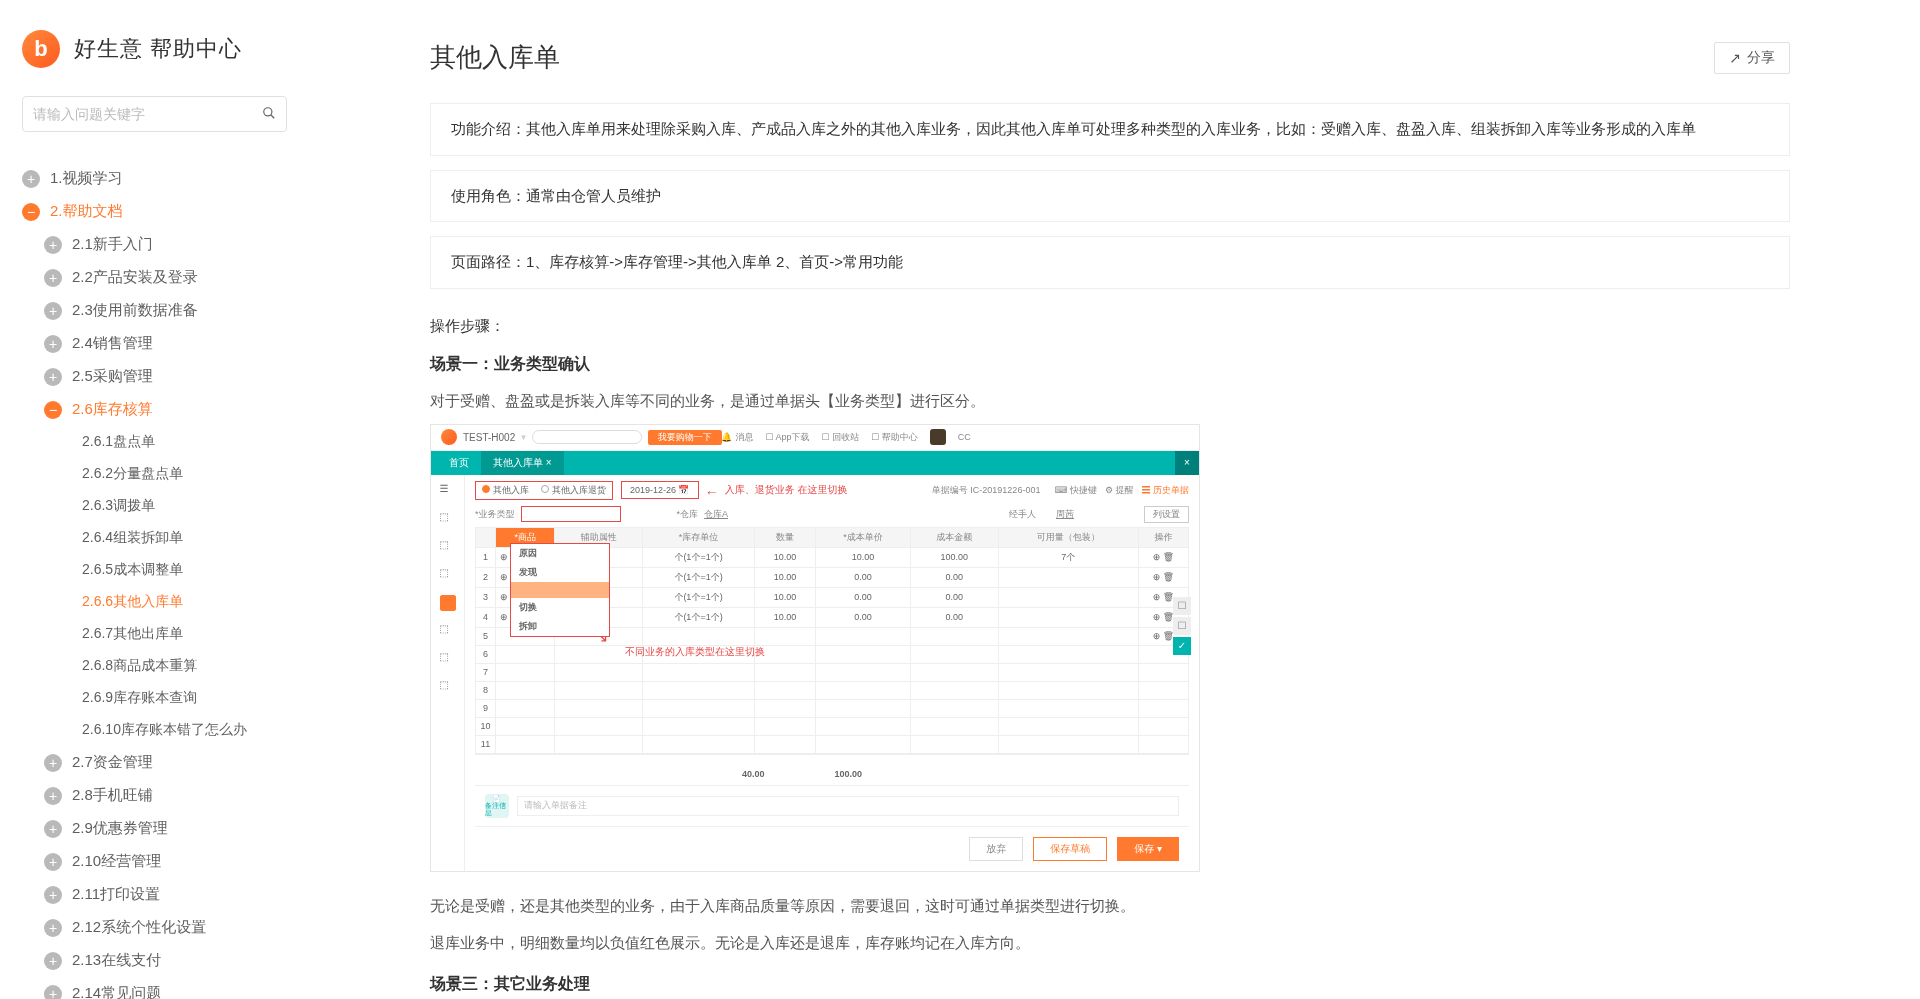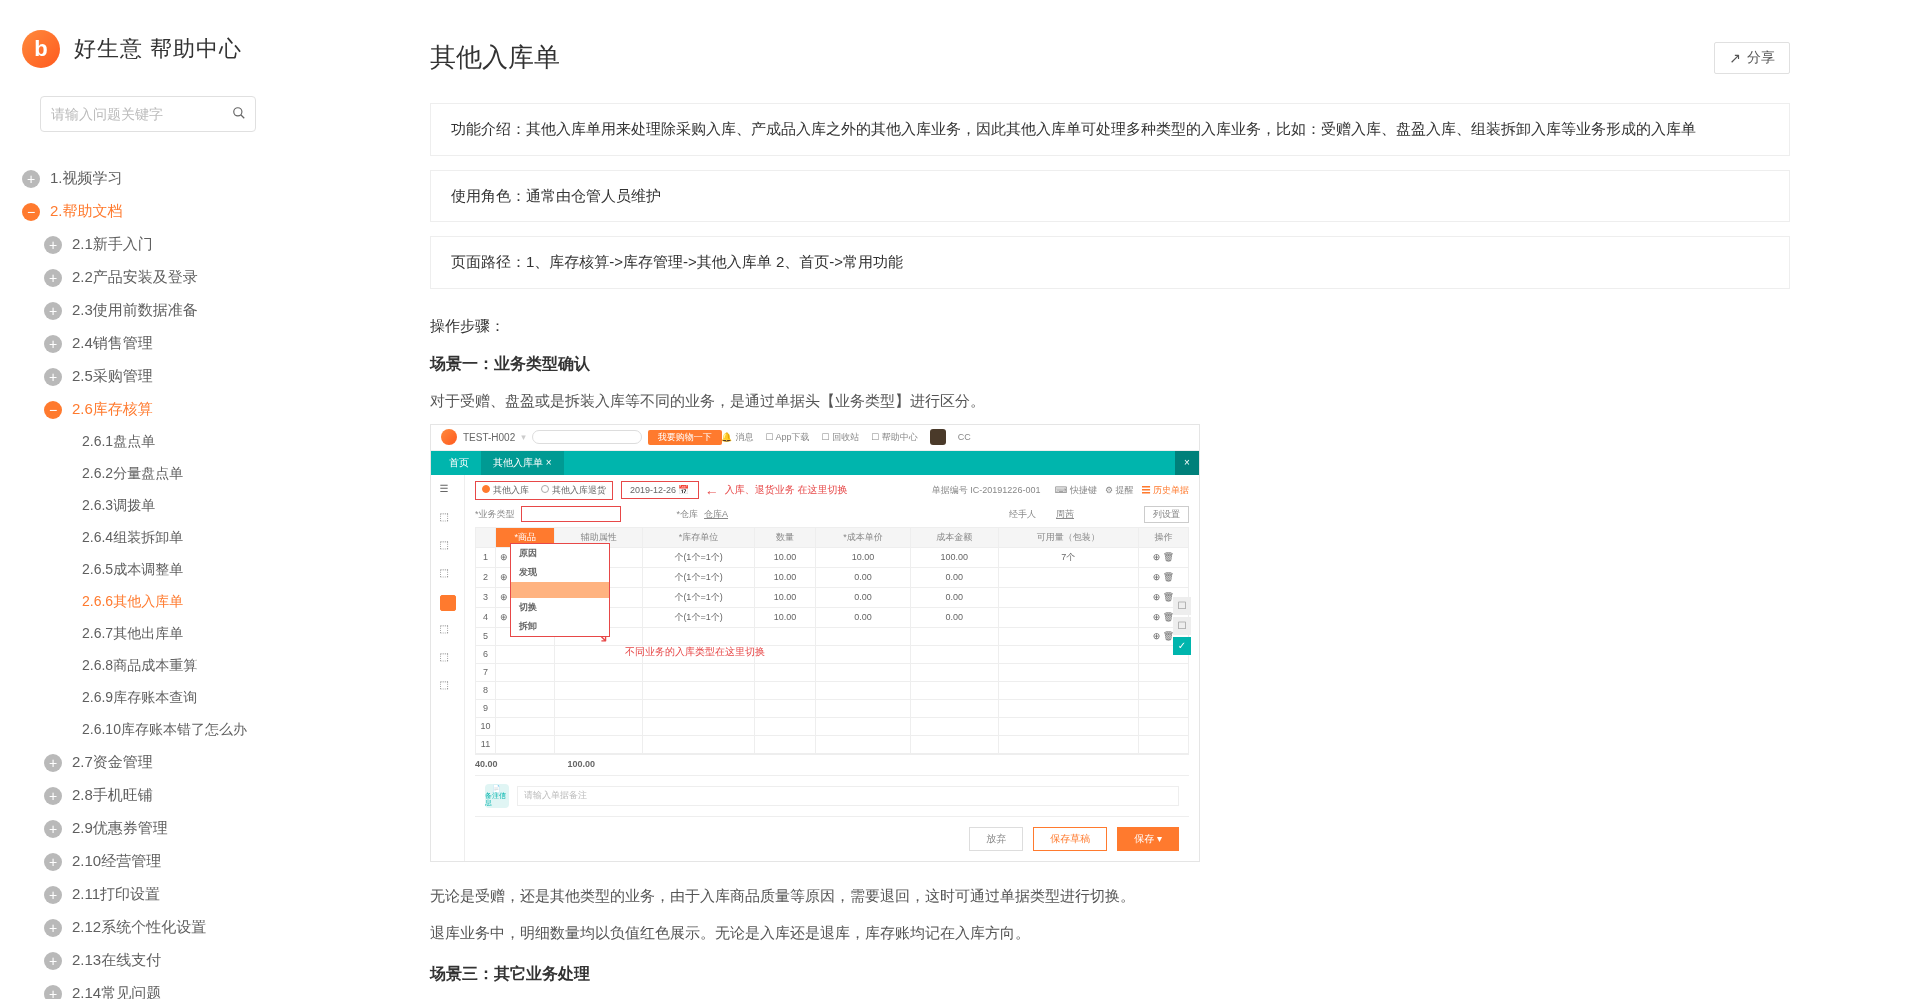--- a/index.html
+++ b/index.html
@@ -2,21 +2,21 @@
 <html><head>
 <meta charset="utf-8">
 <style>
 * { margin: 0; padding: 0; box-sizing: border-box; }
 body { font-family: "Microsoft YaHei", "PingFang SC", Arial, sans-serif; background: #fff; color: #333; font-size: 14px; }
 .container { width: 1920px; height: 999px; position: relative; overflow: hidden; }
 .sidebar { position: absolute; left: 0; top: 0; width: 305px; height: 100%; padding: 30px 20px 0 22px; background: #fff; }
 .brand { display: flex; align-items: center; margin-bottom: 28px; cursor: pointer; }
 .brand-icon { width: 38px; height: 38px; border-radius: 50%; background: linear-gradient(135deg,#ff8a3c,#ff5a1f); display:flex; align-items:center; justify-content:center; color:#fff; font-weight:bold; font-size:22px; margin-right:14px; }
 .brand-text { font-size: 22px; color: #333; letter-spacing: 1px; }
-.search-box { position: relative; width: 216px; height: 36px; border: 1px solid #e0e0e0; border-radius: 4px; display: flex; align-items: center; padding: 0 10px; margin-bottom: 30px; margin-left: 18px; }
+.search-box { position: relative; width: 265px; height: 36px; border: 1px solid #e0e0e0; border-radius: 4px; display: flex; align-items: center; padding: 0 10px; margin-bottom: 30px; }
 .search-box input { border: none; outline: none; flex: 1; font-size: 14px; color: #333; background: transparent; }
 .search-box input::placeholder { color: #bbb; }
 .search-icon { color: #666; font-size: 15px; }
 .nav { list-style: none; }
 .nav li { display: flex; align-items: center; padding: 7px 0; cursor: pointer; color: #5f5f5f; font-size: 15px; }
 .nav .lvl1 { font-weight: normal; }
 .nav .lvl2 { padding-left: 22px; }
 .nav .lvl3 { padding-left: 60px; font-size: 14px; }
 .nav .icon-plus, .nav .icon-minus { width: 18px; height: 18px; border-radius: 50%; display:inline-flex; align-items:center; justify-content:center; font-size: 14px; color:#fff; margin-right:10px; flex-shrink:0; line-height:1; }
 .nav .icon-plus { background: #b9b9b9; }
@@ -71,21 +71,21 @@
 .se-table td { padding:3px 4px; text-align:center; border:1px solid #eee; color:#666; height:18px; }
 .se-table td.left { text-align:left; }
 .se-dropdown-menu { position:absolute; left:35px; top:16px; width:100px; background:#fff; border:1.5px solid #e74848; z-index:2; font-size:9px; }
 .se-dropdown-menu div { padding:3px 8px; text-align:left;font-weight:bold; }
 .se-dropdown-menu .hi { background:#ffb380; }
 .se-annotation { position:absolute; color:#e74848; font-size:10px; }
 .se-arrow-diag { position:absolute; color:#e74848; font-size:16px; }
 .se-right-rail { position:absolute; right:-2px; top:70px; display:flex; flex-direction:column; gap:2px; }
 .se-right-rail span { width:18px; height:18px; background:#eee; display:flex; align-items:center; justify-content:center; font-size:10px; color:#888; }
 .se-right-rail span.active { background:#00b5ad; color:#fff; }
-.se-totals { display:flex; justify-content:flex-start; gap:70px; padding:4px 60px 6px 0; font-size:9px; color:#666; border-top:1px solid #eee; font-weight:600; }
+.se-totals { display:flex; justify-content:center; gap:70px; padding:14px 60px 6px 0; font-size:9px; color:#666; border-top:1px solid #eee; font-weight:600; }
 .se-note { display:flex; align-items:center; gap:8px; padding:8px 10px; border-top:1px solid #eee; }
 .se-note-icon { width:24px; height:24px; background:#e0f5f4; border-radius:4px; display:flex; flex-direction:column; align-items:center; justify-content:center; font-size:7px; color:#00b5ad; line-height:1; }
 .se-note-input { flex:1; height:20px; border:1px solid #eee; padding:0 6px; font-size:9px; color:#bbb; display:flex; align-items:center; }
 .se-footer { display:flex; justify-content:flex-end; gap:10px; padding:10px; border-top:1px solid #eee; }
 .se-footer-btn { padding:4px 16px; font-size:10px; border:1px solid #ddd; color:#888; }
 .se-footer-btn.outline-o { border-color:#ff7a2e; color:#ff7a2e; }
 .se-footer-btn.fill-o { background:#ff7a2e; border-color:#ff7a2e; color:#fff; }
 </style>
 </head>
 <body>

